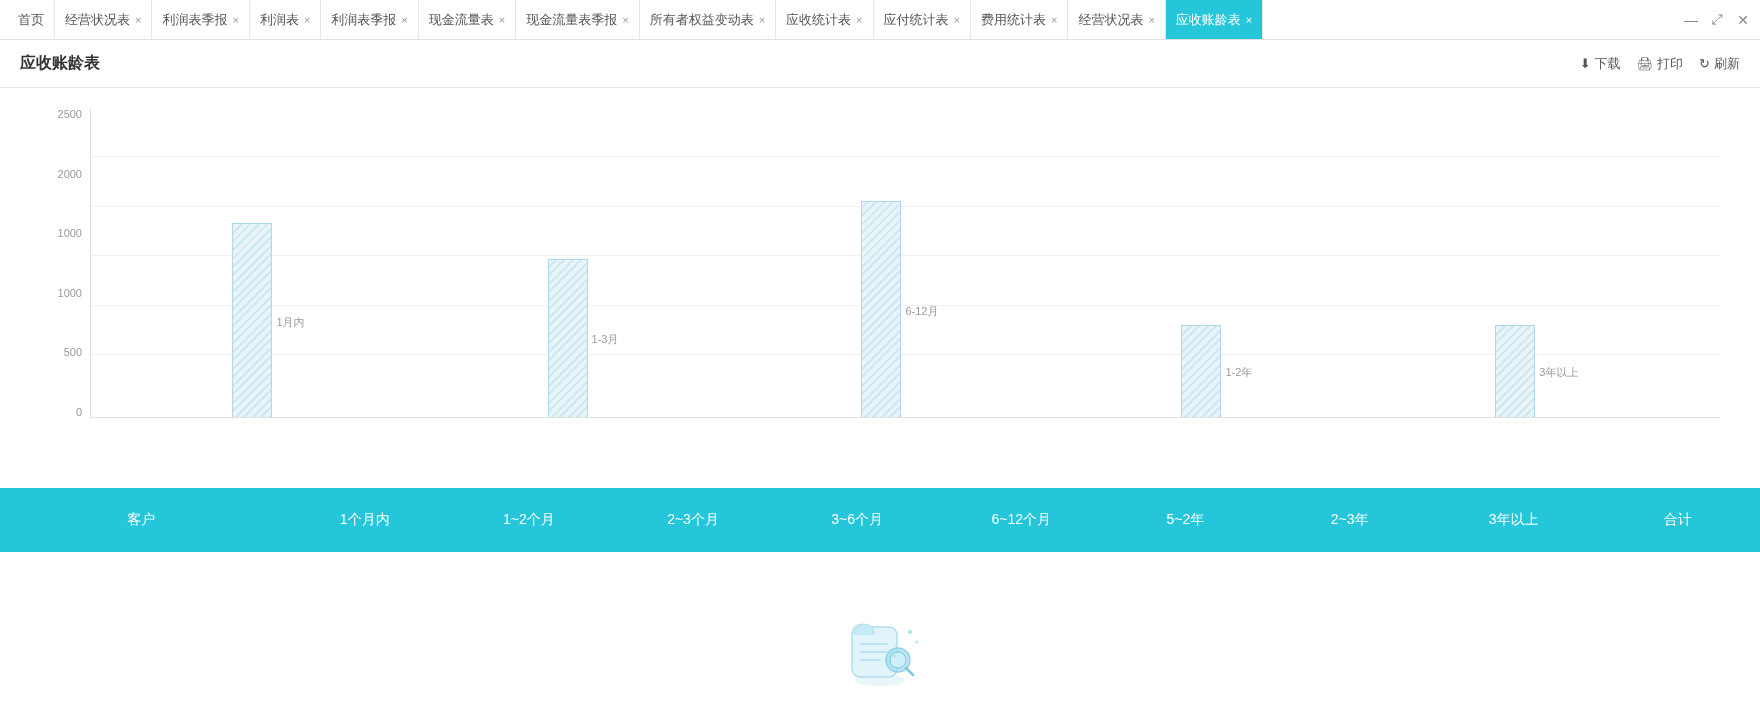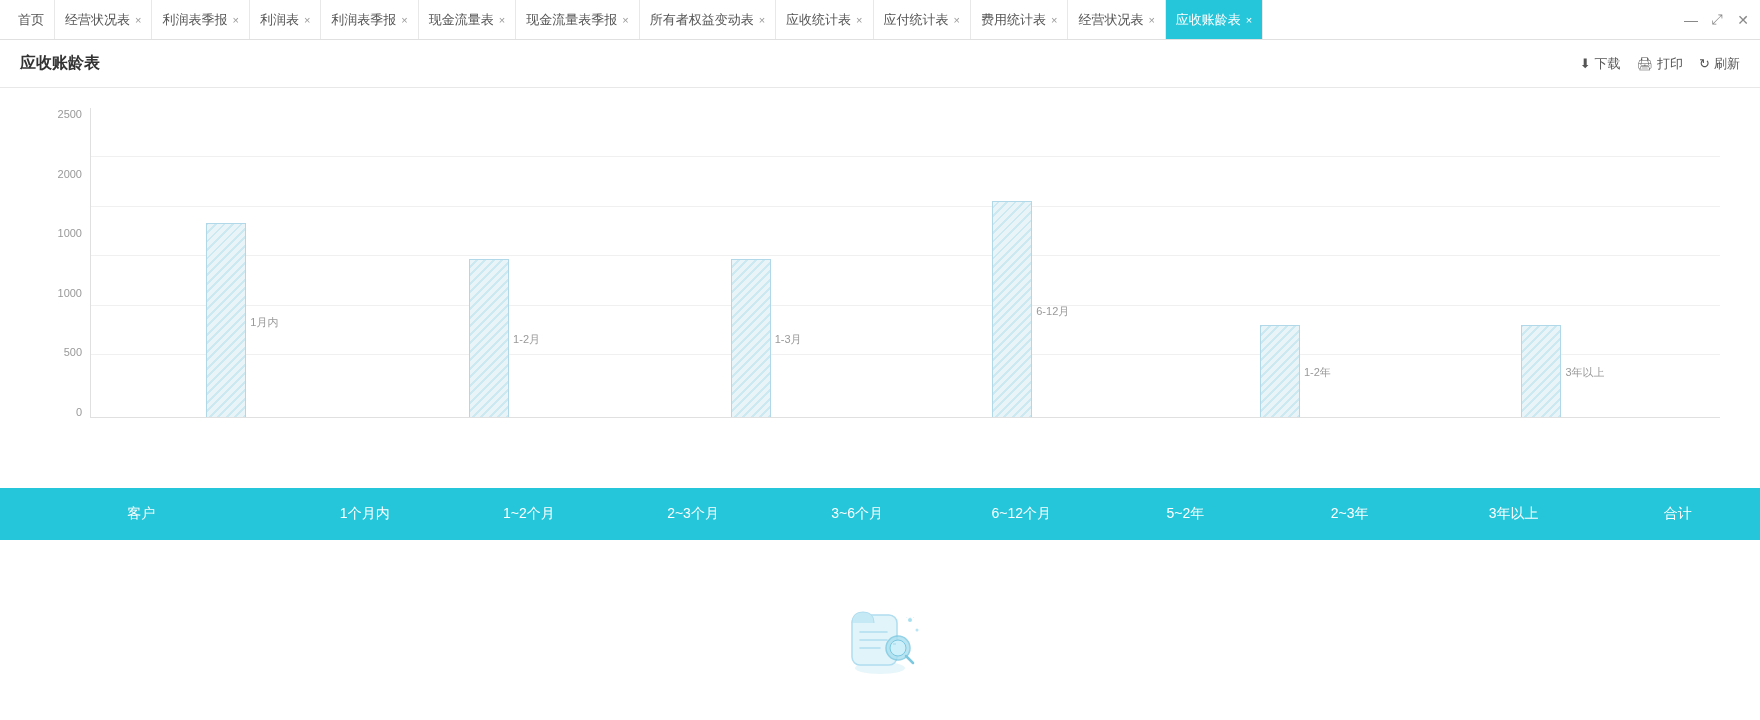--- a/index.html
+++ b/index.html
@@ -177,21 +177,21 @@
       margin-top: 4px;
       white-space: nowrap;
     }
 
     
     .table-header {
       display: flex;
       background: #26c6da;
       color: #fff;
       font-size: 14px;
-      height: 52px;
+      height: 64px;
       align-items: center;
     }
     .th-cell {
       flex: 1;
       text-align: center;
       padding: 0 8px;
       font-weight: 500;
     }
     .th-cell.customer { flex: 1.8; }
 
@@ -313,24 +313,20 @@
             <div class="grid-line" style="bottom: 20%;"></div>
             <div class="grid-line" style="bottom: 36%;"></div>
             <div class="grid-line" style="bottom: 52%;"></div>
             <div class="grid-line" style="bottom: 68%;"></div>
             <div class="grid-line" style="bottom: 84%;"></div>
           </div>
         <div class="bars-container" id="bars-container">
             <div class="bar-group">
               <div class="bar" style="height: 193.6px;"></div>
               <div class="bar-label">1月内</div>
-            </div>
-            <div class="bar-group">
-              <div class="bar" style="height: 158.4px;"></div>
-              <div class="bar-label">1-2月</div>
             </div>
             <div class="bar-group">
               <div class="bar" style="height: 158.4px;"></div>
               <div class="bar-label">1-3月</div>
             </div>
             <div class="bar-group">
               <div class="bar" style="height: 215.6px;"></div>
               <div class="bar-label">6-12月</div>
             </div>
             <div class="bar-group">

